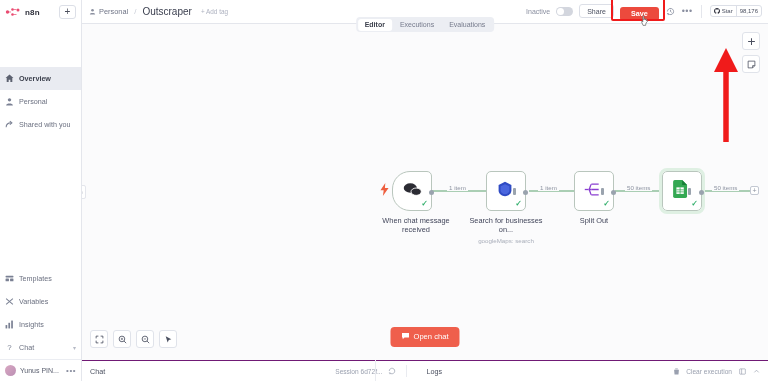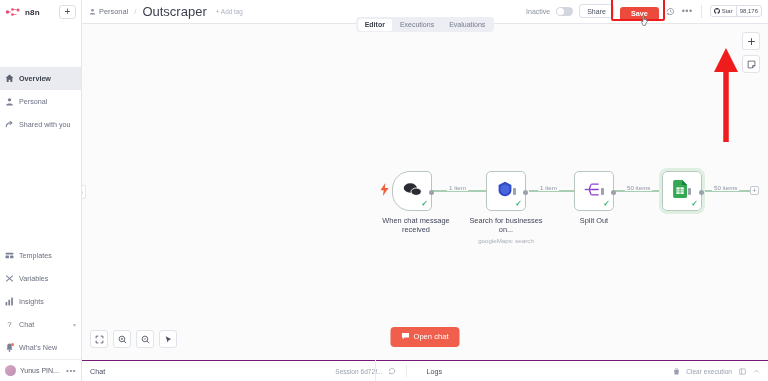--- a/index.html
+++ b/index.html
@@ -60,21 +60,21 @@
   #main { flex: 1; position: relative; height: 381px; display:flex; flex-direction:column; background:#fbfbfc;}
 
   
   #header {
     height: 24px; background: #fff; border-bottom: 1px solid #e4e6ec;
     display: flex; align-items: center; padding: 0 6px; position: relative; z-index: 4;
   }
   .crumb { display:flex; align-items:center; gap:3px; font-size:7.4px; color:#6f7486; }
   .crumb-ico { width:8px;height:8px;display:flex;align-items:center;justify-content:center;color:#8b90a0;}
   .crumb-sep { color:#c8ccd6; font-size:8px; margin:0 3px; }
-  .crumb-name { color:#3c4050; font-size:13px; }
+  .crumb-name { color:#3c4050; font-size:10px; }
   .add-tag { font-size:6.4px; color:#aeb2c0; margin-left:6px; }
 
   .hdr-right { margin-left:auto; display:flex; align-items:center; gap:6px; }
   .inactive-label { font-size:7px; color:#8a8fa0; }
   .toggle {
     width: 17px; height: 9px; border-radius: 5px; background: #d3d6de;
     position: relative;
   }
   .toggle::after {
     content:""; position:absolute; width:7px; height:7px; border-radius:50%;
@@ -256,30 +256,20 @@
       </div>
       <div class="sb-item">
         <span class="sb-ico">
           <svg width="9" height="9" viewBox="0 0 16 16" fill="#7a8093">
               <text x="4" y="13" font-size="14" font-family="Liberation Sans">?</text>
             </svg>
         </span>
         <span>Chat</span>
         <span class="sb-chevron">▾</span>
       </div>
-      <div class="sb-item">
-        <span class="sb-ico">
-          <svg width="9" height="9" viewBox="0 0 16 16" fill="#7a8093">
-              <path d="M8 1 C5 1 4 3 4 6 L4 10 L2.5 12 H13.5 L12 10 L12 6 C12 3 11 1 8 1 Z"></path>
-              <circle cx="8" cy="14" r="1.5"></circle>
-            </svg>
-          <span class="badge-dot"></span>
-        </span>
-        <span>What's New</span>
-      </div>
     </div>
 
     <div class="sb-user">
       <span class="avatar"></span>
       <span class="user-name">Yunus PIN...</span>
       <span class="dots">•••</span>
     </div>
   </div>
 
   <div id="main">

